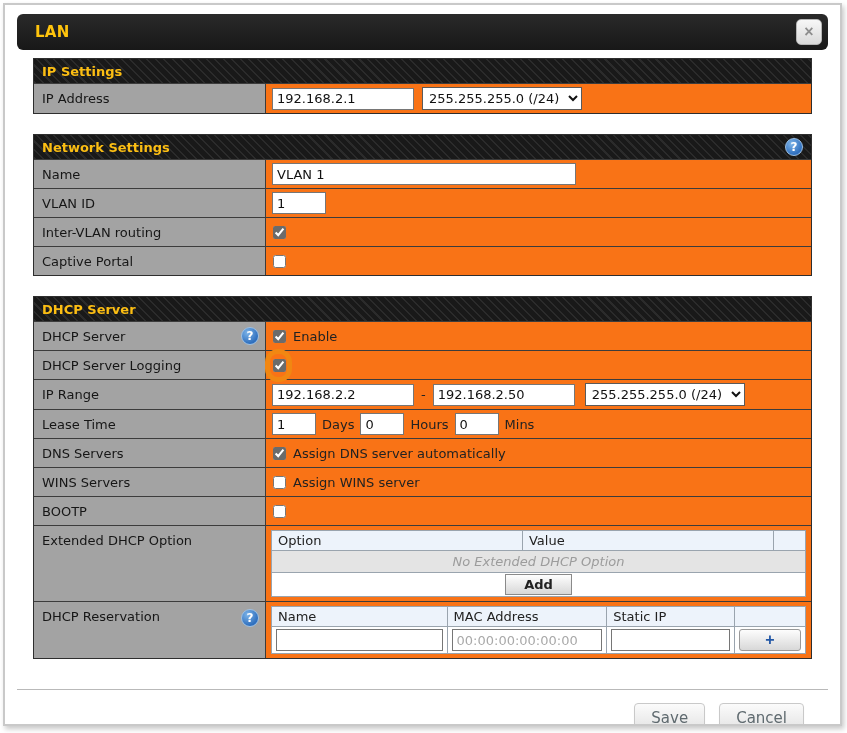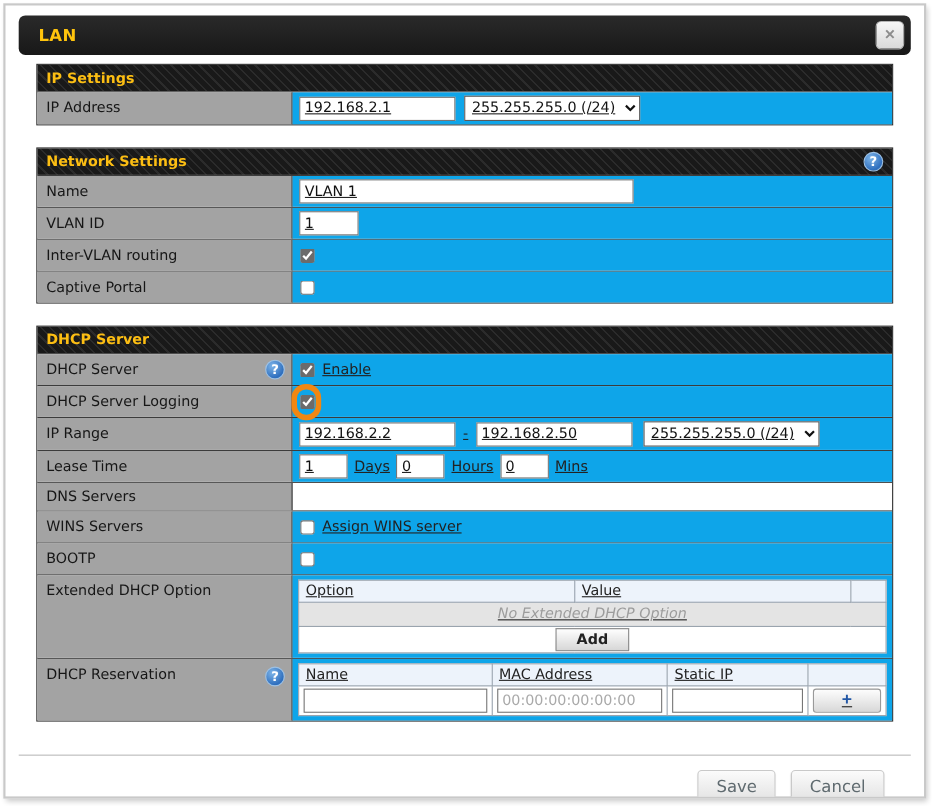--- a/index.html
+++ b/index.html
@@ -58,25 +58,24 @@
     width: 232px; flex: 0 0 232px;
     background: #a3a3a3; color: #161616;
     padding: 5px 6px 5px 8px;
     display: flex; align-items: center;
     border-right: 1px solid #3c3c3c;
   }
   .row-label.top { align-items: flex-start; padding-top: 7px; }
   .row-label .lbl-spacer { flex: 1; }
   .row-value {
     flex: 1;
-    background: #0ea5e9; color: #222;
+    background: #f97316; color: #222;
     padding: 3px 6px;
     display: flex; align-items: center;
     min-height: 28px;
-    text-decoration: underline;
   }
   .row-value.top { align-items: flex-start; padding: 2px 3px; }
   
   input[type=text] {
     font-family: inherit; font-size: 13px; color: #111;
     border: 1px solid #767676; background: #fff;
     height: 22px; padding: 1px 4px;
   }
   input[type=text]::placeholder { color: #a9a9a9; }
   select {
@@ -279,20 +278,24 @@
           <input type="text" class="w-lease" value="0" style="">
           <span class="unit">Hours</span>
           <input type="text" class="w-lease" value="0" style="">
           <span class="unit">Mins</span>
         </div>
       </div>
 
       <div class="row">
         <div class="row-label">
           <span>DNS Servers</span>
+        </div>
+        <div class="row-value">
+          <input type="checkbox" checked="" style="">
+          <span class="chk-label">Assign DNS server automatically</span>
         </div>
       </div>
 
       <div class="row">
         <div class="row-label">
           <span>WINS Servers</span>
         </div>
         <div class="row-value">
           <input type="checkbox" style="">
           <span class="chk-label">Assign WINS server</span>

